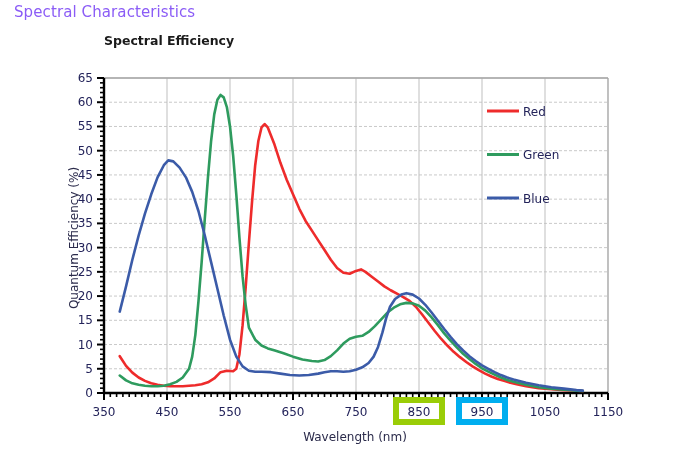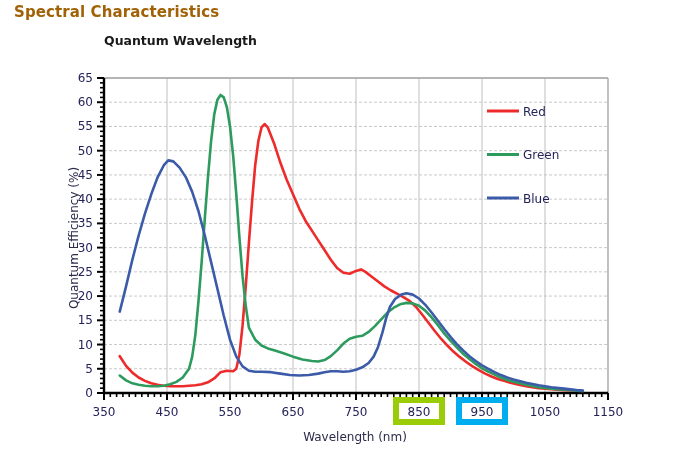--- a/index.html
+++ b/index.html
@@ -13,23 +13,23 @@
     font-family: "DejaVu Sans", "Liberation Sans", sans-serif;
     color: #1a1a1a;
     position: relative;
     overflow: hidden;
   }
   #page-title {
     position: absolute;
     left: 14px;
     top: 3px;
     font-size: 15px;
-    font-weight: bold;
+    font-weight: normal;
     letter-spacing: 0.1px;
-    color: #a16207;
+    color: #8b5cf6;
   }
   #chart-title {
     position: absolute;
     left: 104px;
     top: 33px;
     font-size: 12.5px;
     font-weight: bold;
     color: #1a1a1a;
   }
   #chart-area {
@@ -53,21 +53,21 @@
   .legend-text {
     font-family: "DejaVu Sans", "Liberation Sans", sans-serif;
     font-size: 12px;
     fill: #23235a;
   }
 </style>
 </head>
 <body>
 
 <div id="page-title">Spectral Characteristics</div>
-<div id="chart-title">Quantum Wavelength</div>
+<div id="chart-title">Spectral Efficiency</div>
 
 <div id="chart-area">
   <svg id="chart-svg" width="679" height="458" viewBox="0 0 679 458">
     <g id="grid-layer">
         <line x1="104" x2="608" y1="368.7692307692308" y2="368.7692307692308" stroke="#c9c9c9" stroke-width="1" stroke-dasharray="3,2"></line>
         <line x1="104" x2="608" y1="344.53846153846155" y2="344.53846153846155" stroke="#c9c9c9" stroke-width="1" stroke-dasharray="3,2"></line>
         <line x1="104" x2="608" y1="320.3076923076923" y2="320.3076923076923" stroke="#c9c9c9" stroke-width="1" stroke-dasharray="3,2"></line>
         <line x1="104" x2="608" y1="296.0769230769231" y2="296.0769230769231" stroke="#c9c9c9" stroke-width="1" stroke-dasharray="3,2"></line>
         <line x1="104" x2="608" y1="271.8461538461538" y2="271.8461538461538" stroke="#c9c9c9" stroke-width="1" stroke-dasharray="3,2"></line>
         <line x1="104" x2="608" y1="247.6153846153846" y2="247.6153846153846" stroke="#c9c9c9" stroke-width="1" stroke-dasharray="3,2"></line>

